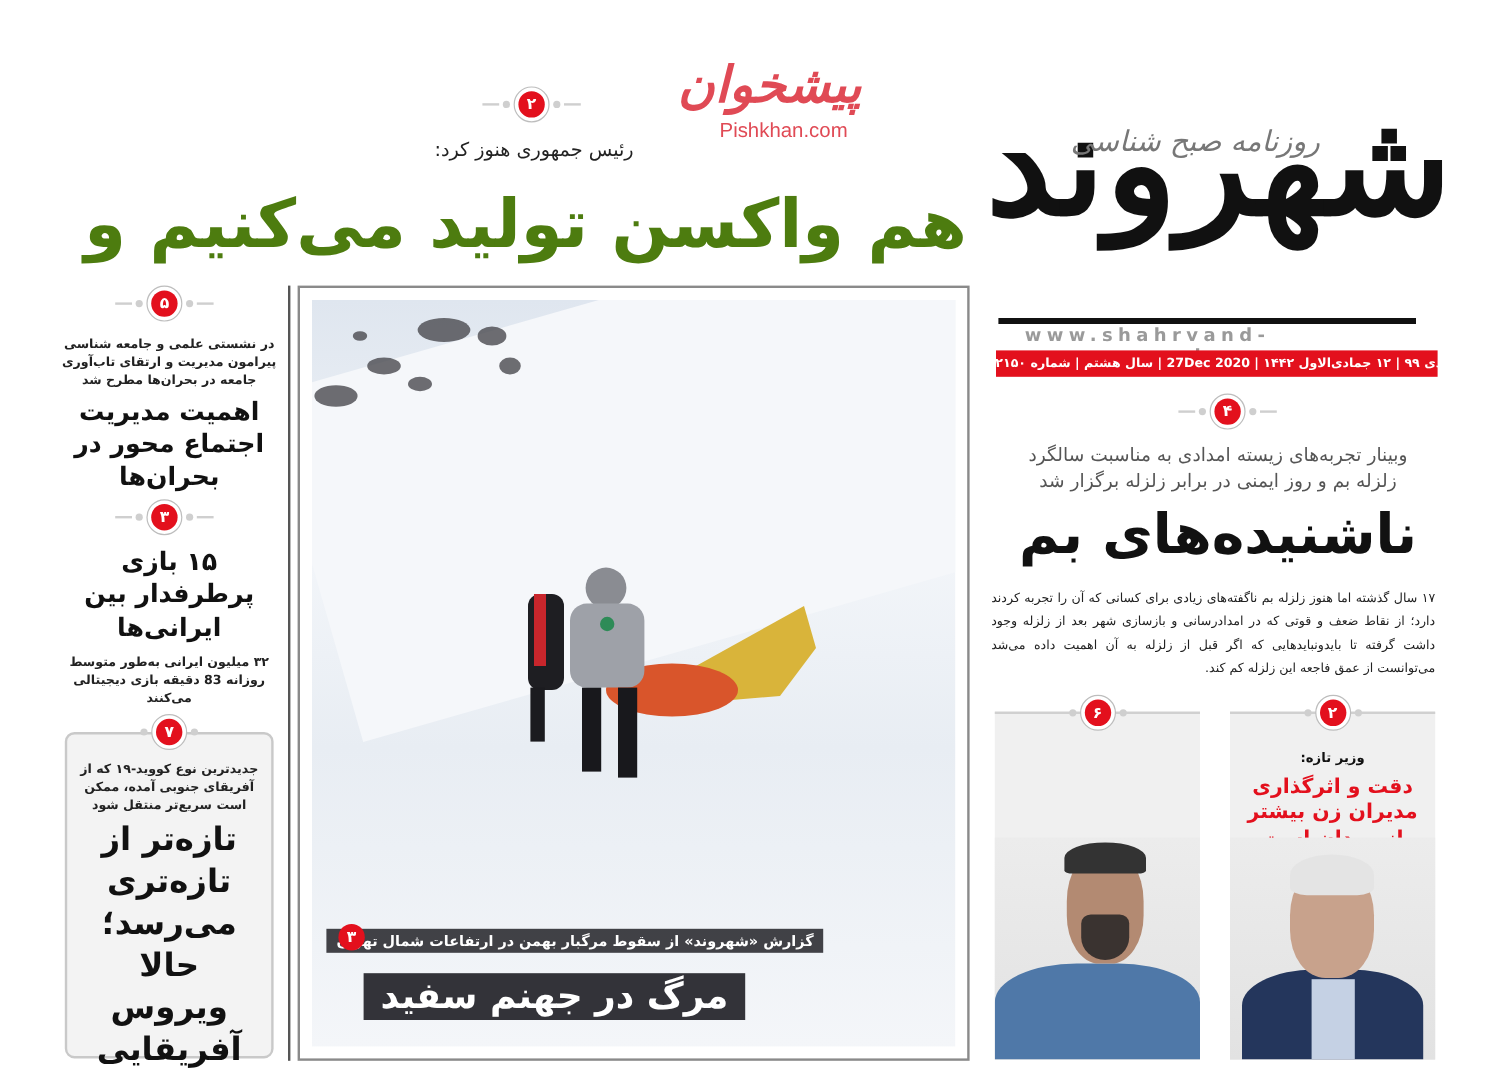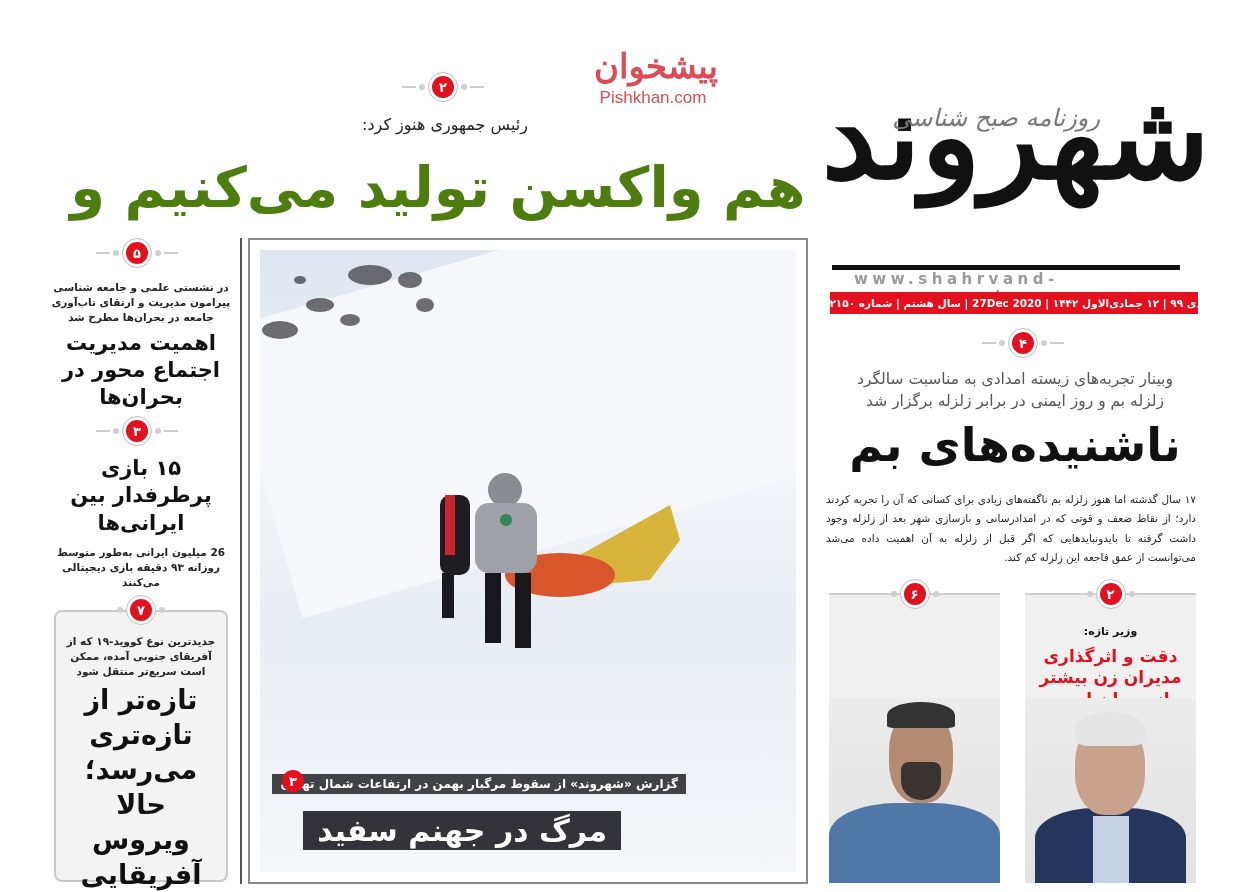--- a/index.html
+++ b/index.html
@@ -18,21 +18,21 @@
   
   .masthead { left: 826px; top: 60px; width: 384px; height: 230px; }
   .logo-main { position: absolute; right: 0; top: 18px; font-family: "DejaVu Serif", serif; font-weight: bold; font-size: 118px; line-height: 1; color: #111; letter-spacing: -6px; transform: scaleX(1.05); transform-origin: right; }
   .logo-tag { position: absolute; right: 110px; top: 44px; font-family: "DejaVu Serif", serif; font-style: italic; font-size: 24px; color: #777; }
   .logo-rule { position: absolute; left: 6px; right: 30px; top: 205px; height: 5px; background: #111; }
   .site-url { position: absolute; left: 28px; top: 210px; font-family: "DejaVu Sans", sans-serif; font-weight: bold; font-size: 15px; letter-spacing: 4.5px; color: #9a9a9a; direction: ltr; }
   .dateline { left: 830px; top: 292px; width: 368px; height: 22px; background: #e3101d; color: #fff; font-size: 10.5px; font-weight: bold; display: flex; align-items: center; justify-content: center; white-space: nowrap; }
 
   
   .pishkhan { left: 588px; top: 44px; width: 130px; height: 100px; text-align: center; }
-  .pk-fa { font-family: "DejaVu Serif", serif; font-size: 34px; color: #e04a55; line-height: 1.3; font-weight: bold; margin-left: 32px; }
+  .pk-fa { font-family: "DejaVu Serif", serif; font-style: italic; font-size: 42px; color: #e04a55; line-height: 1.3; font-weight: bold; margin-left: 32px; }
   .pk-en { font-family: "Liberation Sans", sans-serif; font-size: 17px; color: #e04a55; direction: ltr; }
 
   
   .kicker-top { left: 330px; top: 115px; width: 230px; text-align: center; font-size: 16px; color: #222; }
   .headline-top { left: 68px; top: 155px; width: 740px; text-align: center; font-family: "DejaVu Sans", sans-serif; font-weight: bold; font-size: 56px; color: #4d7c0f; letter-spacing: -1px; }
 
   
   .rc-sub { left: 830px; top: 368px; width: 370px; text-align: center; font-size: 15.5px; font-weight: normal; color: #555; line-height: 1.45; }
   .rc-title { left: 830px; top: 418px; width: 370px; text-align: center; font-size: 46px; font-weight: bold; color: #111; letter-spacing: -1px; }
   .rc-body { left: 826px; top: 490px; width: 370px; font-size: 10.5px; line-height: 1.85; color: #222; text-align: justify; }
@@ -198,21 +198,21 @@
   <span class="line"></span>
     <span class="dot"></span>
   <span class="badge-ring">
       <span class="badge">۳</span>
     </span>
   <span class="dot"></span>
     <span class="line"></span>
 </div>
 <div class="lc" style="top:455px;">
   <div class="lc-title">۱۵ بازی پرطرفدار بین ایرانی‌ها</div>
-  <div class="lc-kicker" style="margin-top:8px;">26 میلیون ایرانی به‌طور متوسط روزانه ۹۳ دقیقه بازی دیجیتالی می‌کنند</div>
+  <div class="lc-kicker" style="margin-top:8px;">۳۲ میلیون ایرانی به‌طور متوسط روزانه 83 دقیقه بازی دیجیتالی می‌کنند</div>
 </div>
 
 <div class="lc-box">
   <div class="badge-wrap" style="left:50%; top:-17px; transform:translateX(-50%);">
     <span class="dot"></span>
     <span class="badge-ring">
         <span class="badge">۷</span>
       </span>
     <span class="dot"></span>
   </div>

